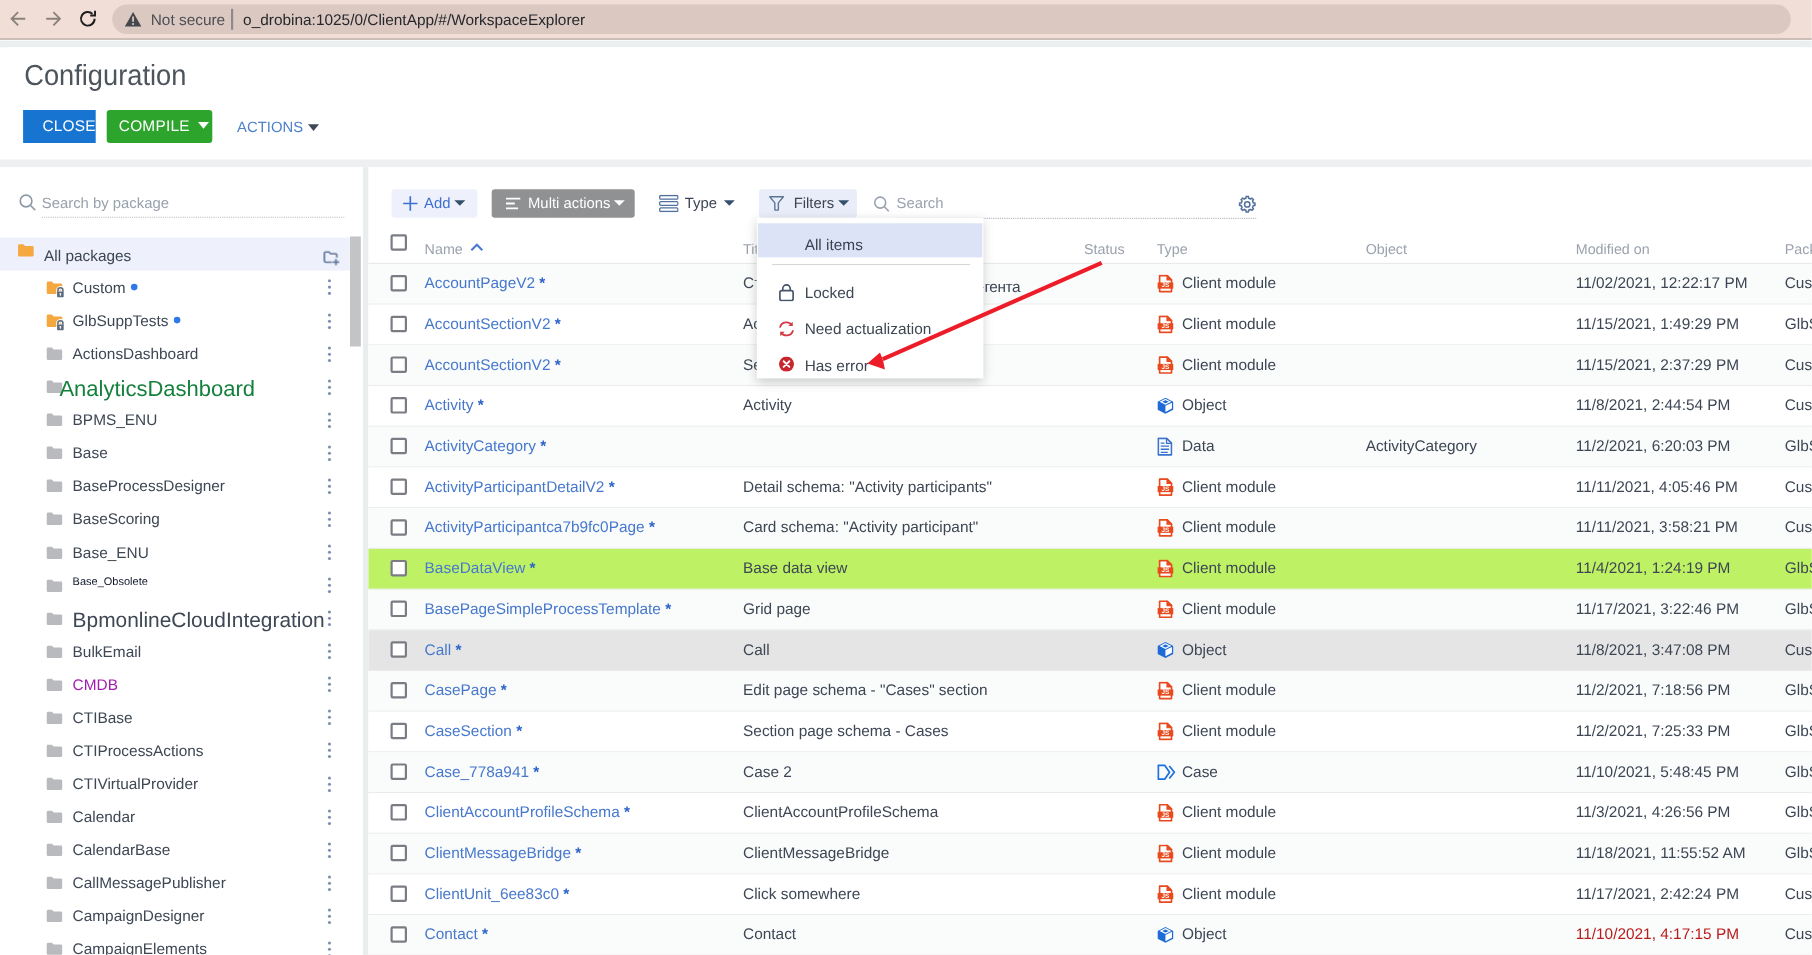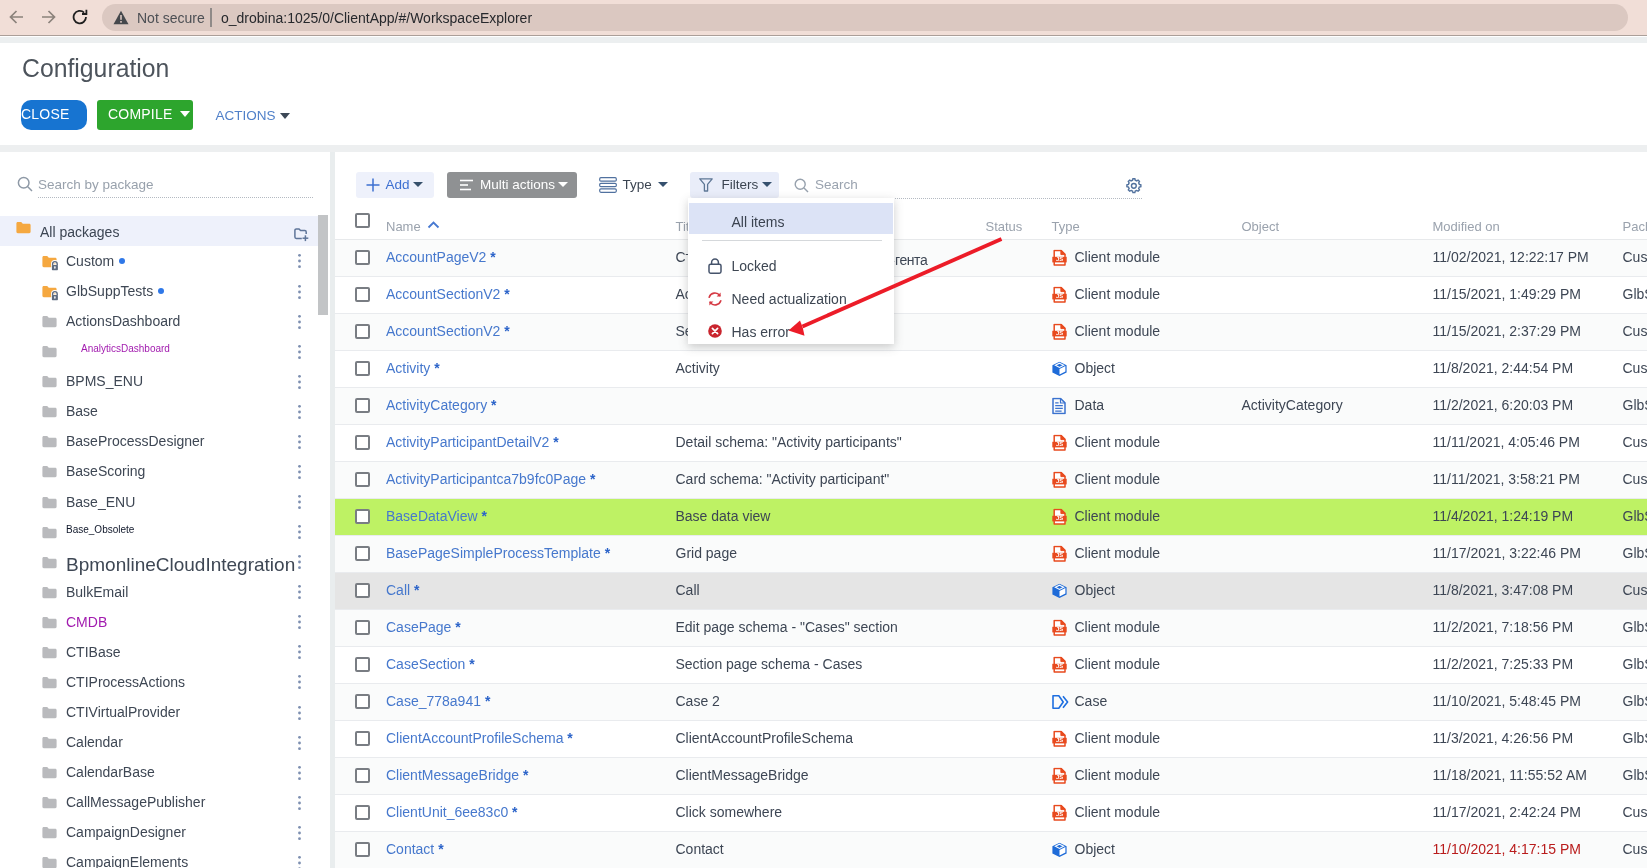--- a/index.html
+++ b/index.html
@@ -25,21 +25,21 @@
 <rect x="7.2" y="5" width="1.6" height="4.8" fill="#dbc8c1"></rect>
 <rect x="7.2" y="11" width="1.6" height="1.7" fill="#dbc8c1"></rect>
     </svg>
 <div class="abs" style="left:137px;top:10px;font-size:14px;color:#4c4f54">Not secure</div>
 <div class="abs" style="left:210px;top:8px;width:1.5px;height:19px;background:#8f8a88"></div>
 <div class="abs" style="left:221px;top:10px;font-size:14px;color:#26282c">o_drobina:1025/0/ClientApp/#/WorkspaceExplorer</div>
 </div>
 <div class="abs" style="left:0;top:37px;width:1647px;height:6px;background:#eceff0"></div>
 <div class="abs" style="left:0;top:43px;width:1647px;height:109px;background:#fff;border-radius:8px 8px 0 0"></div>
 <div class="abs" style="left:22px;top:52.5px;font-size:26.5px;color:#4d545c;transform:scaleX(0.935);transform-origin:left top;white-space:nowrap">Configuration</div>
-<div class="abs" style="left:21px;top:100px;width:66px;height:29.5px;background:#1774d1;border-radius:10px;color:#fff;font-size:14px;text-align:left;line-height:29.5px;letter-spacing:0.2px">CLOSE</div>
+<div class="abs" style="left:21px;top:100px;width:66px;height:29.5px;background:#1774d1;border-radius:0;color:#fff;font-size:14px;text-align:right;line-height:29.5px;letter-spacing:0.2px">CLOSE</div>
 <div class="abs" style="left:97px;top:100px;width:96px;height:29.5px;background:#2da52d;border-radius:3px;color:#fff;font-size:14px;line-height:29.5px;letter-spacing:0.2px"><span style="margin-left:11px">COMPILE</span><span class="caret" style="border-top-color:#fff;margin-left:8px;vertical-align:2px;border-top-width:6px"></span></div>
 <div class="abs" style="left:215.5px;top:108px;font-size:13.5px;color:#5080c9">ACTIONS<span class="caret" style="border-top-color:#3c4856;margin-left:4px;vertical-align:1px;border-top-width:6px"></span></div>
 <div class="abs" style="left:0;top:145px;width:1647px;height:7px;background:#edeff0"></div>
 <div class="abs" style="left:0;top:152px;width:330px;height:716px;background:#fff;overflow:hidden">
 <svg class="abs" style="left:17px;top:24px" width="16" height="16" viewBox="0 0 16 16">
 <circle cx="6.7" cy="6.7" r="5.3" fill="none" stroke="#8e99a6" stroke-width="1.5"></circle>
 <line x1="10.8" y1="10.8" x2="15" y2="15" stroke="#8e99a6" stroke-width="1.5"></line>
     </svg>
 <div class="abs" style="left:38px;top:25px;font-size:13.5px;color:#98a1ac">Search by package</div>
 <div class="abs" style="left:38px;top:45px;width:275px;border-top:1px dotted #b4bac2"></div>
@@ -88,21 +88,21 @@
     </svg>
 <div class="abs" style="left:66px;top:161.0px;font-size:14px;color:#3e4754">ActionsDashboard</div>
 <svg style="position:absolute;left:297px;top:161.5px" width="5" height="16" viewBox="0 0 5 16">
       <circle cx="2.5" cy="2.3" r="1.4" fill="#7d8fb0"></circle>
       <circle cx="2.5" cy="8" r="1.4" fill="#7d8fb0"></circle>
       <circle cx="2.5" cy="13.7" r="1.4" fill="#7d8fb0"></circle>
     </svg>
 <svg style="position:absolute;left:42px;top:193.1px" width="15" height="14" viewBox="0 0 15 14">
       <path d="M0.4 2.4 C0.4 1.6 1 1 1.8 1 H5.2 L6.8 2.7 H13.2 C14 2.7 14.6 3.3 14.6 4.1 V10.8 C14.6 11.6 14 12.2 13.2 12.2 H1.8 C1 12.2 0.4 11.6 0.4 10.8 Z" fill="#b9babd"></path>
     </svg>
-<div class="abs" style="left:81px;top:191.1px;font-size:10px;color:#a21caf">AnalyticsDashboard</div>
+<div class="abs" style="left:54px;top:191.1px;font-size:20px;color:#15803d">AnalyticsDashboard</div>
 <svg style="position:absolute;left:297px;top:191.6px" width="5" height="16" viewBox="0 0 5 16">
       <circle cx="2.5" cy="2.3" r="1.4" fill="#7d8fb0"></circle>
       <circle cx="2.5" cy="8" r="1.4" fill="#7d8fb0"></circle>
       <circle cx="2.5" cy="13.7" r="1.4" fill="#7d8fb0"></circle>
     </svg>
 <svg style="position:absolute;left:42px;top:223.2px" width="15" height="14" viewBox="0 0 15 14">
       <path d="M0.4 2.4 C0.4 1.6 1 1 1.8 1 H5.2 L6.8 2.7 H13.2 C14 2.7 14.6 3.3 14.6 4.1 V10.8 C14.6 11.6 14 12.2 13.2 12.2 H1.8 C1 12.2 0.4 11.6 0.4 10.8 Z" fill="#b9babd"></path>
     </svg>
 <div class="abs" style="left:66px;top:221.2px;font-size:14px;color:#3e4754">BPMS_ENU</div>
 <svg style="position:absolute;left:297px;top:221.7px" width="5" height="16" viewBox="0 0 5 16">

